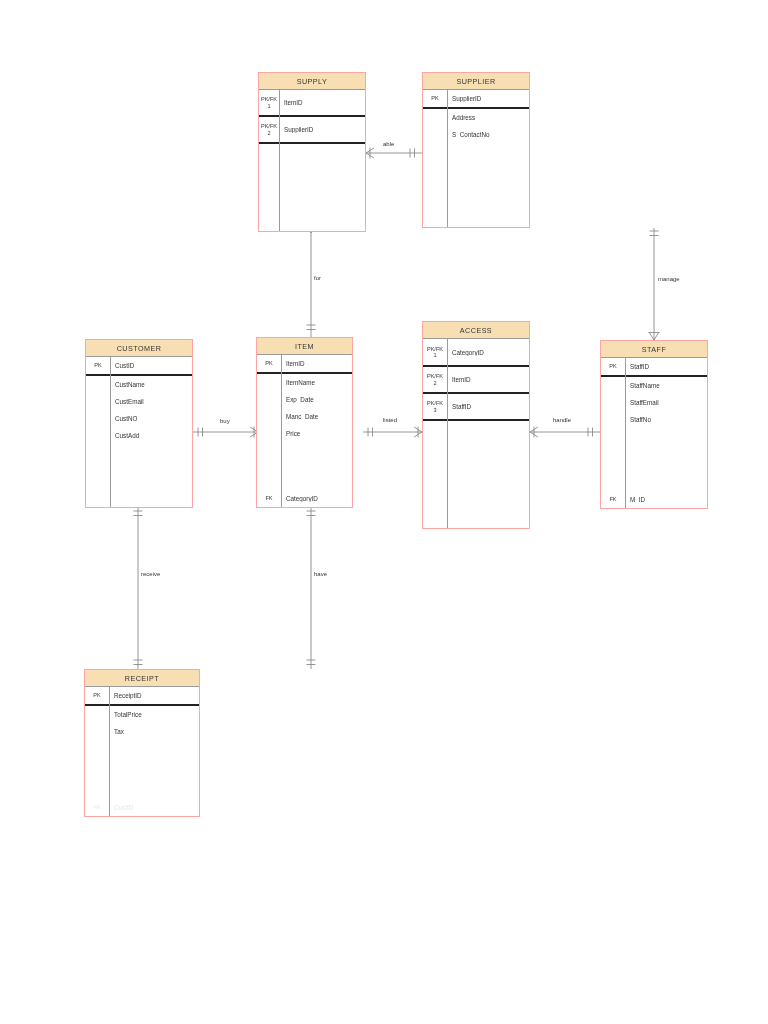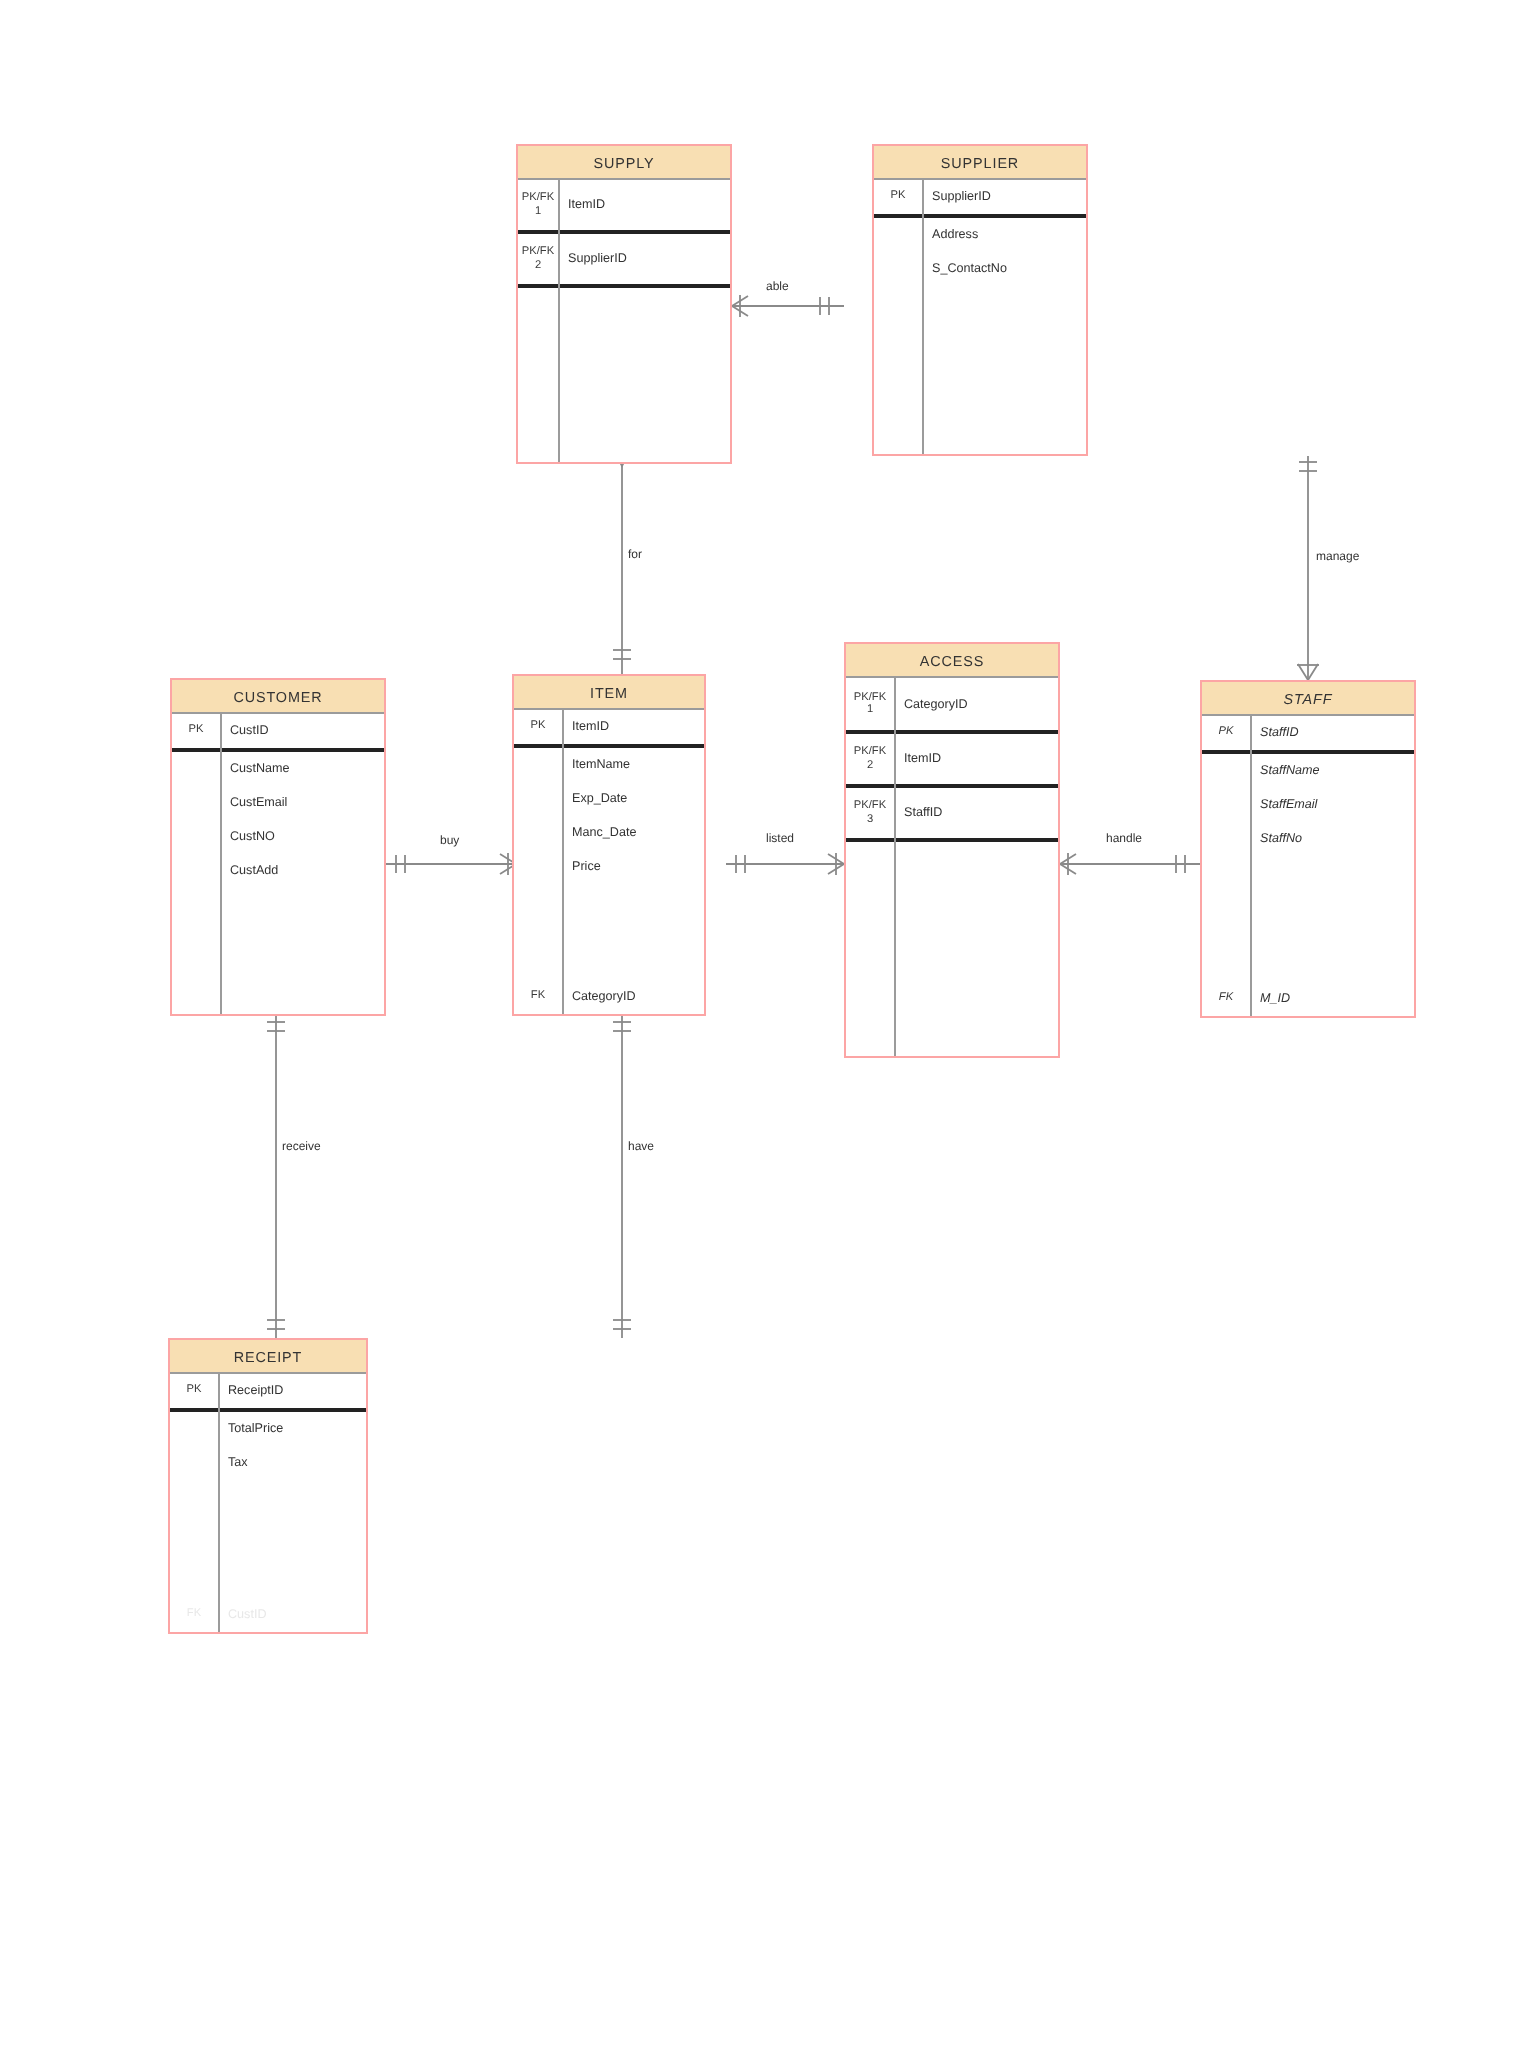--- a/index.html
+++ b/index.html
@@ -210,21 +210,21 @@
       <div class="row thinsep" style="height:27px;">
         <div class="cell-key" style="width:20px;">
           <span>PK/FK</span>
           <span>2</span>
         </div>
         <div class="cell-attr">SupplierID</div>
       </div>
     </div>
   </div>
 
-  <div class="entity" style="left:422px; top:72px; width:108px; height:156px;margin-left:14px;">
+  <div class="entity" style="left:422px; top:72px; width:108px; height:156px;">
     <div class="entity-header">SUPPLIER</div>
     <div class="entity-body">
       <div class="keycol-line" style="left:24px;"></div>
       <div class="pk-block">
         <div class="row">
           <div class="cell-key" style="width:24px;">PK</div>
           <div class="cell-attr">SupplierID</div>
         </div>
       </div>
       <div class="row">
@@ -322,21 +322,21 @@
       <div class="row thinsep" style="height:27px;">
         <div class="cell-key" style="width:24px;">
           <span>PK/FK</span>
           <span>3</span>
         </div>
         <div class="cell-attr">StaffID</div>
       </div>
     </div>
   </div>
 
-  <div class="entity" style="left:600px; top:340px; width:108px; height:169px;font-style:italic;">
+  <div class="entity" style="left:600px; top:340px; width:108px; height:169px;">
     <div class="entity-header">STAFF</div>
     <div class="entity-body">
       <div class="keycol-line" style="left:24px;"></div>
       <div class="pk-block">
         <div class="row">
           <div class="cell-key" style="width:24px;">PK</div>
           <div class="cell-attr">StaffID</div>
         </div>
       </div>
       <div class="row">
@@ -351,21 +351,21 @@
         <div class="cell-key" style="width:24px;"></div>
         <div class="cell-attr">StaffNo</div>
       </div>
       <div class="row" style="position:absolute; left:0; right:0; bottom:0;">
         <div class="cell-key" style="width:24px;">FK</div>
         <div class="cell-attr">M_ID</div>
       </div>
     </div>
   </div>
 
-  <div class="entity" style="left:84px; top:669px; width:100px; height:148px;">
+  <div class="entity" style="left:84px; top:669px; width:116px; height:148px;">
     <div class="entity-header">RECEIPT</div>
     <div class="entity-body">
       <div class="keycol-line" style="left:24px;"></div>
       <div class="pk-block">
         <div class="row">
           <div class="cell-key" style="width:24px;">PK</div>
           <div class="cell-attr">ReceiptID</div>
         </div>
       </div>
       <div class="row">

